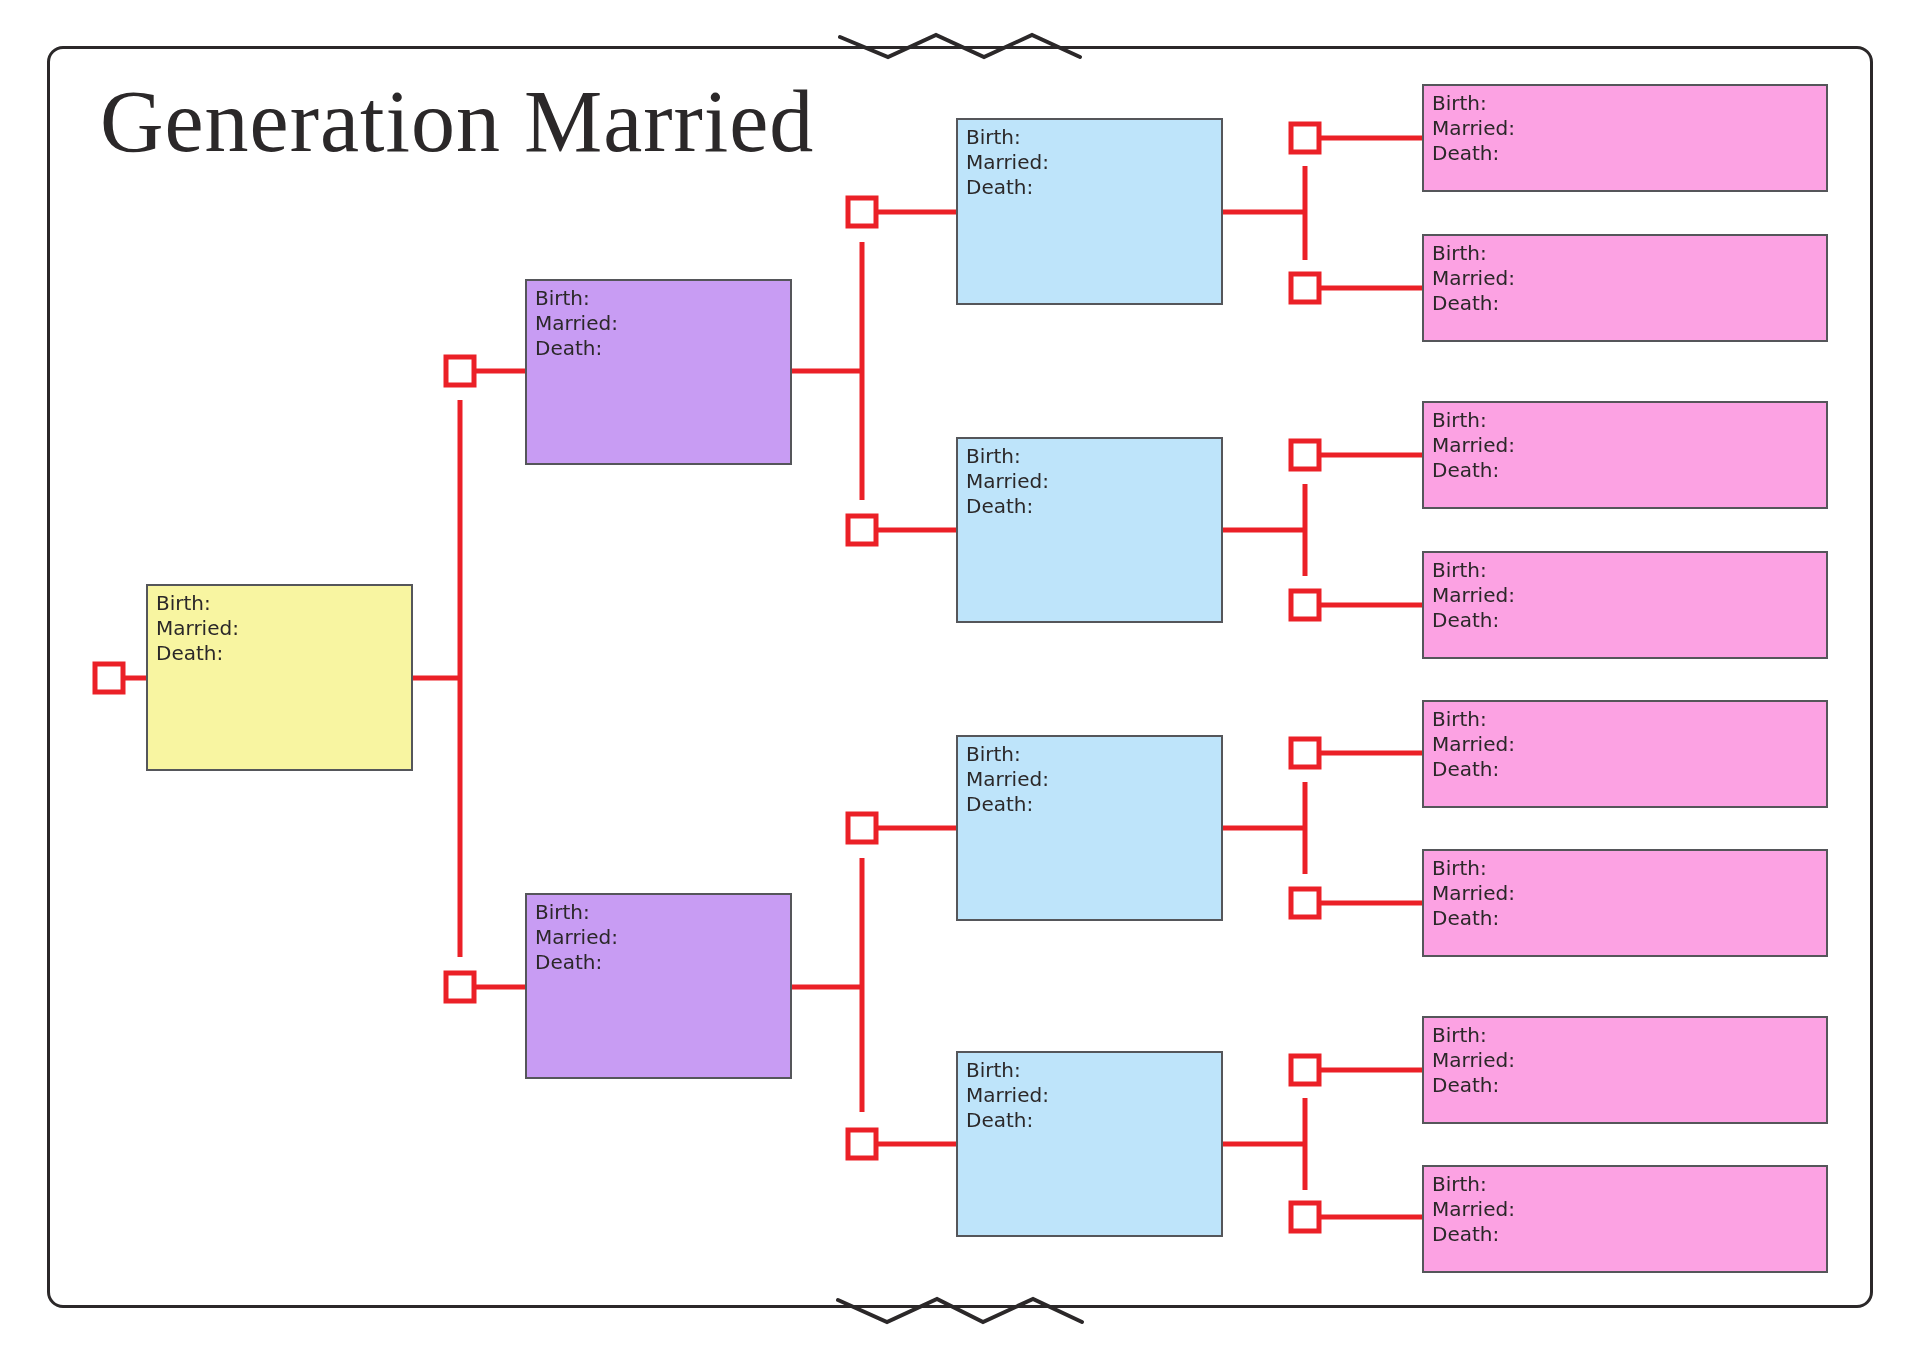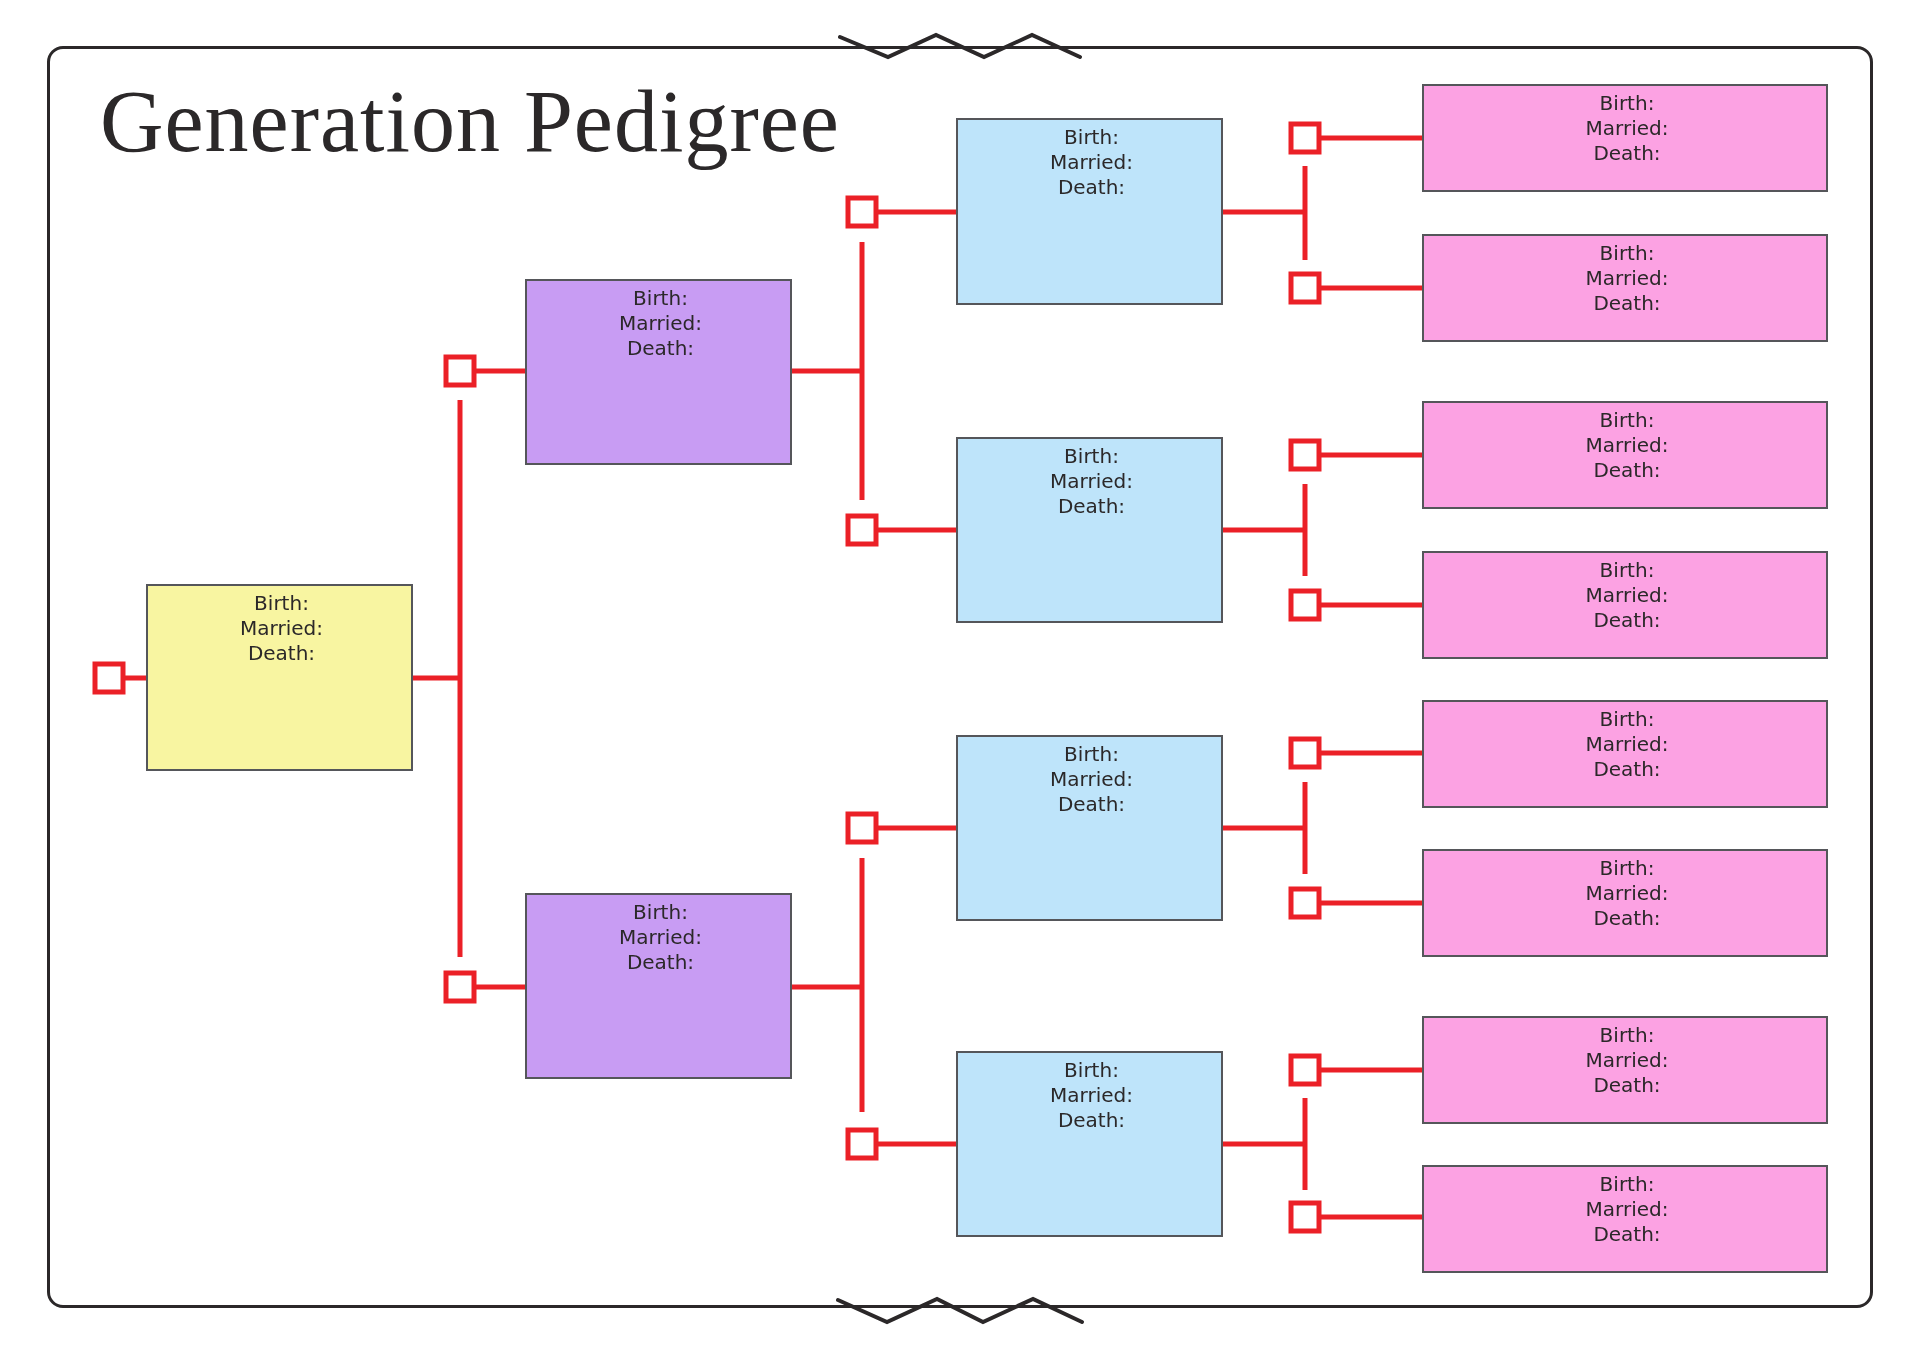--- a/index.html
+++ b/index.html
@@ -53,21 +53,20 @@
     stroke-linecap: round;
   }
   .node {
     position: absolute;
     box-sizing: border-box;
     border: 2px solid var(--box-outline, #55565a);
     padding: 5px 4px 0 8px;
     color: var(--ink, #2b2829);
     font-size: 20px;
     line-height: 25px;
-    text-align: center;
   }
   .g1 { background: var(--gen1-fill, #f8f5a1); }
   .g2 { background: var(--gen2-fill, #c89cf3); }
   .g3 { background: var(--gen3-fill, #bee4fa); }
   .g4 { background: var(--gen4-fill, #fca2e3); }
 </style>
 </head>
 <body>
 
 <div class="sheet">
@@ -120,21 +119,21 @@
     <rect class="junction-square" x="1291" y="591" width="28" height="28"></rect>
     <rect class="junction-square" x="1291" y="739" width="28" height="28"></rect>
     <rect class="junction-square" x="1291" y="889" width="28" height="28"></rect>
     <rect class="junction-square" x="1291" y="1056" width="28" height="28"></rect>
     <rect class="junction-square" x="1291" y="1203" width="28" height="28"></rect>
 
     <polyline class="zigzag" points="840,37 888,57 936,35 984,57 1032,35 1080,57"></polyline>
     <polyline class="zigzag" points="838,1300 887,1322 937,1299 983,1322 1033,1299 1082,1322"></polyline>
   </svg>
 
-  <h1 class="title">Generation Pedigree</h1>
+  <h1 class="title">Generation Married</h1>
 
   <div class="node g1" style="left:146px;top:584px;width:267px;height:187px;">
     <div>Birth:</div>
     <div>Married:</div>
     <div>Death:</div>
   </div>
 
   <div class="node g2" style="left:525px;top:279px;width:267px;height:186px;">
     <div>Birth:</div>
     <div>Married:</div>

